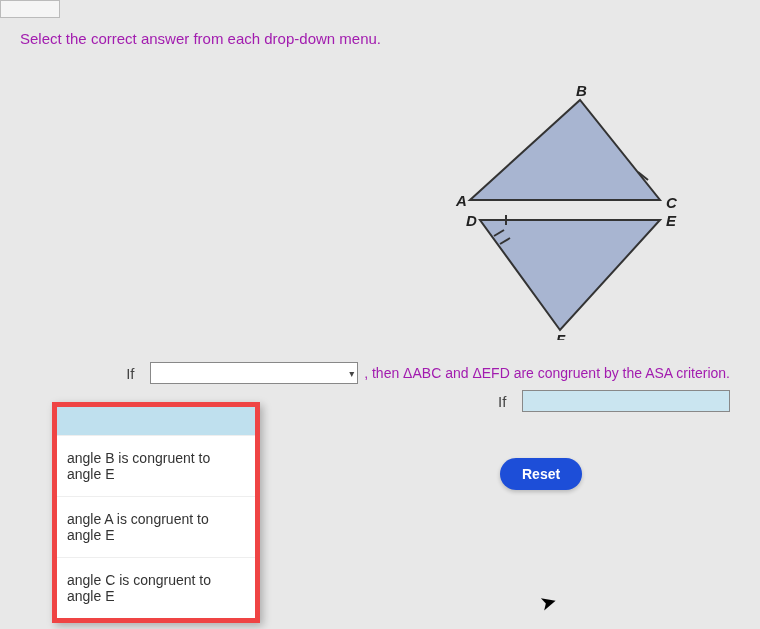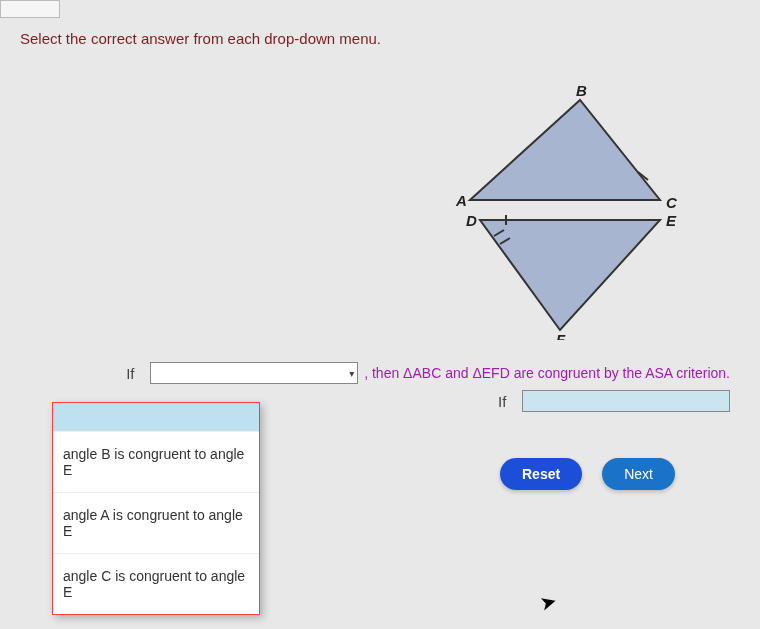--- a/index.html
+++ b/index.html
@@ -10,21 +10,21 @@
       font-family: Arial, sans-serif;
       font-size: 14px;
       color: #333;
       position: relative;
       overflow: hidden;
     }
     .content {
       padding: 30px 20px 20px 20px;
     }
     .instruction {
-      color: #7f1d1d;
+      color: #a21caf;
       font-size: 15px;
       margin-bottom: 20px;
     }
     .diagram-area {
       position: absolute;
       top: 80px;
       left: 450px;
       width: 260px;
       height: 260px;
     }
@@ -67,21 +67,21 @@
       transform: translateY(-50%);
       font-size: 10px;
       color: #444;
     }
     .dropdown-list {
       position: absolute;
       top: 402px;
       left: 52px;
       width: 208px;
       background: #fff;
-      border: 1px solid #ef4444;
+      border: 5px solid #ef4444;
       box-shadow: 3px 3px 8px rgba(0,0,0,0.25);
       z-index: 10;
     }
     .dropdown-blank {
       height: 28px;
       background: #bfe0ee;
     }
     .dropdown-option {
       padding: 14px 10px;
       font-size: 14px;
@@ -182,16 +182,15 @@
 
 <div class="dropdown-list">
   <div class="dropdown-blank"></div>
   <div class="dropdown-option">angle B is congruent to angle E</div>
   <div class="dropdown-option">angle A is congruent to angle E</div>
   <div class="dropdown-option">angle C is congruent to angle E</div>
 </div>
 
 <div class="buttons-row">
   <button class="btn btn-reset">Reset</button>
-  <button class="btn btn-next">Next</button>
 </div>
 
 <div class="cursor-arrow">➤</div>
 
 </body></html>

